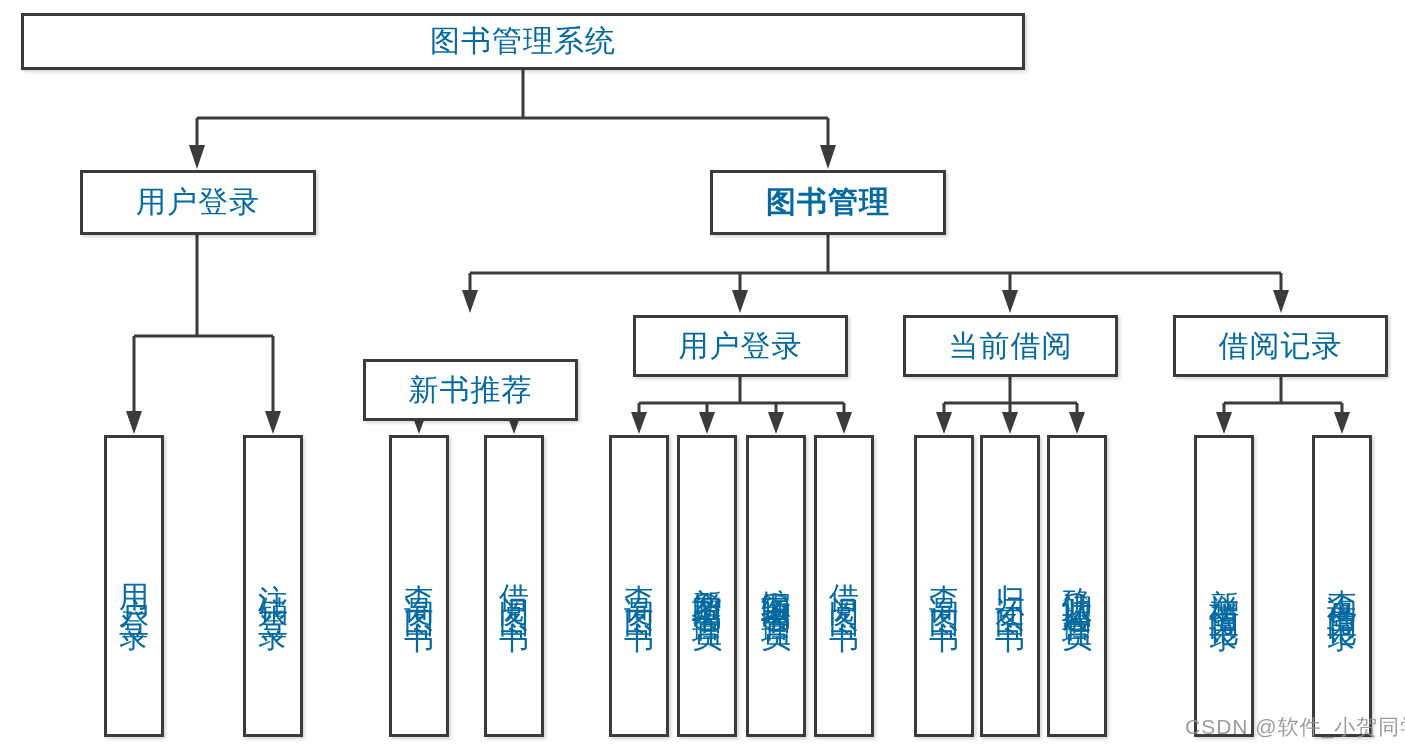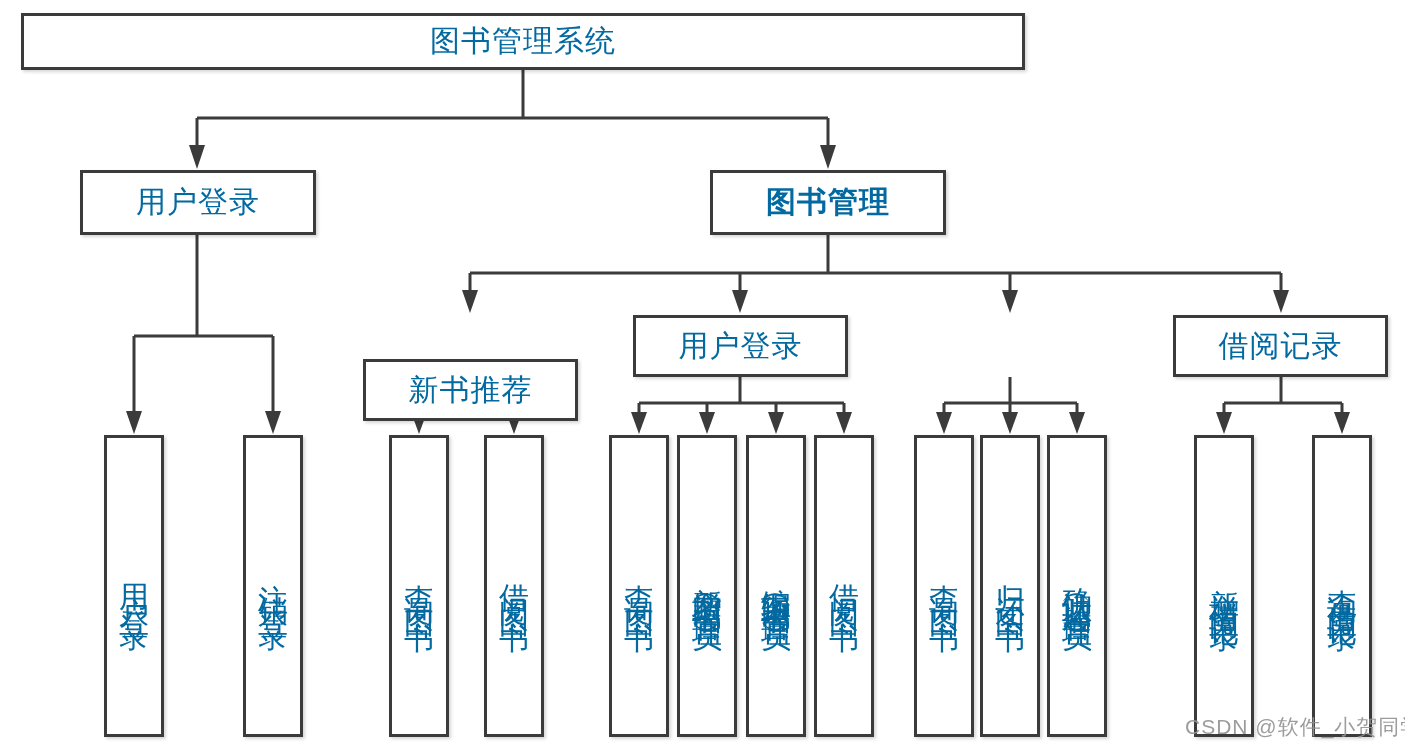--- a/index.html
+++ b/index.html
@@ -106,20 +106,21 @@
     </g>
   </svg>
 
   <div class="box hbox" style="left:21px; top:13px; width:1004px; height:57px;">图书管理系统</div>
 
   <div class="box hbox" style="left:80px; top:170px; width:236px; height:65px;">用户登录</div>
   <div class="box hbox" style="left:710px; top:170px; width:236px; height:65px;font-weight:bold;">图书管理</div>
 
   <div class="box hbox" style="left:363px; top:315px; width:215px; height:62px;margin-top:44px;">新书推荐</div>
   <div class="box hbox" style="left:633px; top:315px; width:215px; height:62px;">用户登录</div>
+  <div class="box hbox" style="left:903px; top:315px; width:215px; height:62px;">当前借阅</div>
   <div class="box hbox" style="left:1173px; top:315px; width:215px; height:62px;">借阅记录</div>
 
   <div class="box vbox v4" style="left:104px;">
     <span class="vtext">用户登录</span>
   </div>
   <div class="box vbox v4" style="left:243px;">
     <span class="vtext">注销登录</span>
   </div>
 
   <div class="box vbox v4" style="left:389px;">

